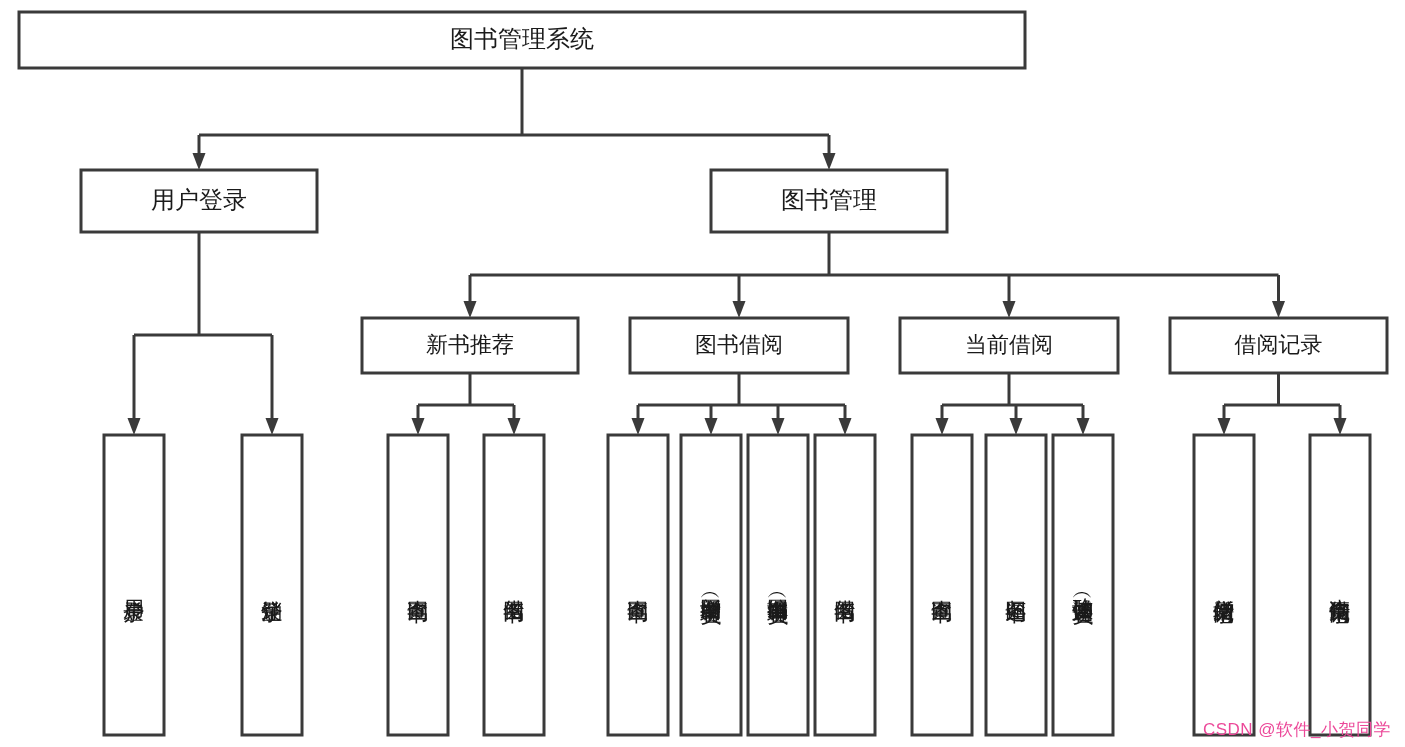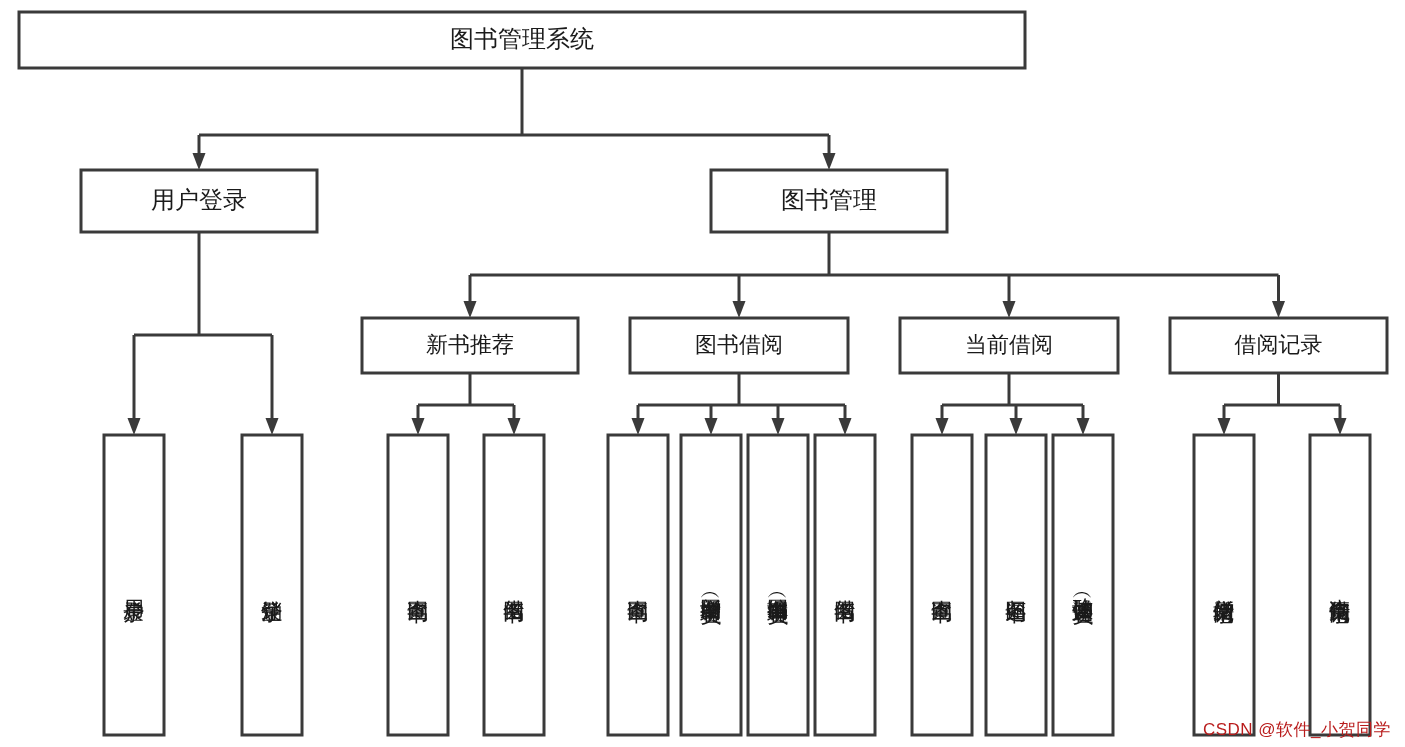--- a/index.html
+++ b/index.html
@@ -70,21 +70,21 @@
     letter-spacing: 1px;
     pointer-events: none;
     user-select: none;
   }
   .watermark {
     position: absolute;
     right: 14px;
     bottom: 6px;
     font-family: "Liberation Sans", "DejaVu Sans", sans-serif;
     font-size: 17px;
-    color: #b91c1c;
+    color: #ec4899;
     letter-spacing: 0.5px;
     user-select: none;
   }
 </style>
 </head>
 <body>
 
 <div id="diagram-root">
 
   <svg class="diagram-canvas" viewBox="0 0 1405 747">

